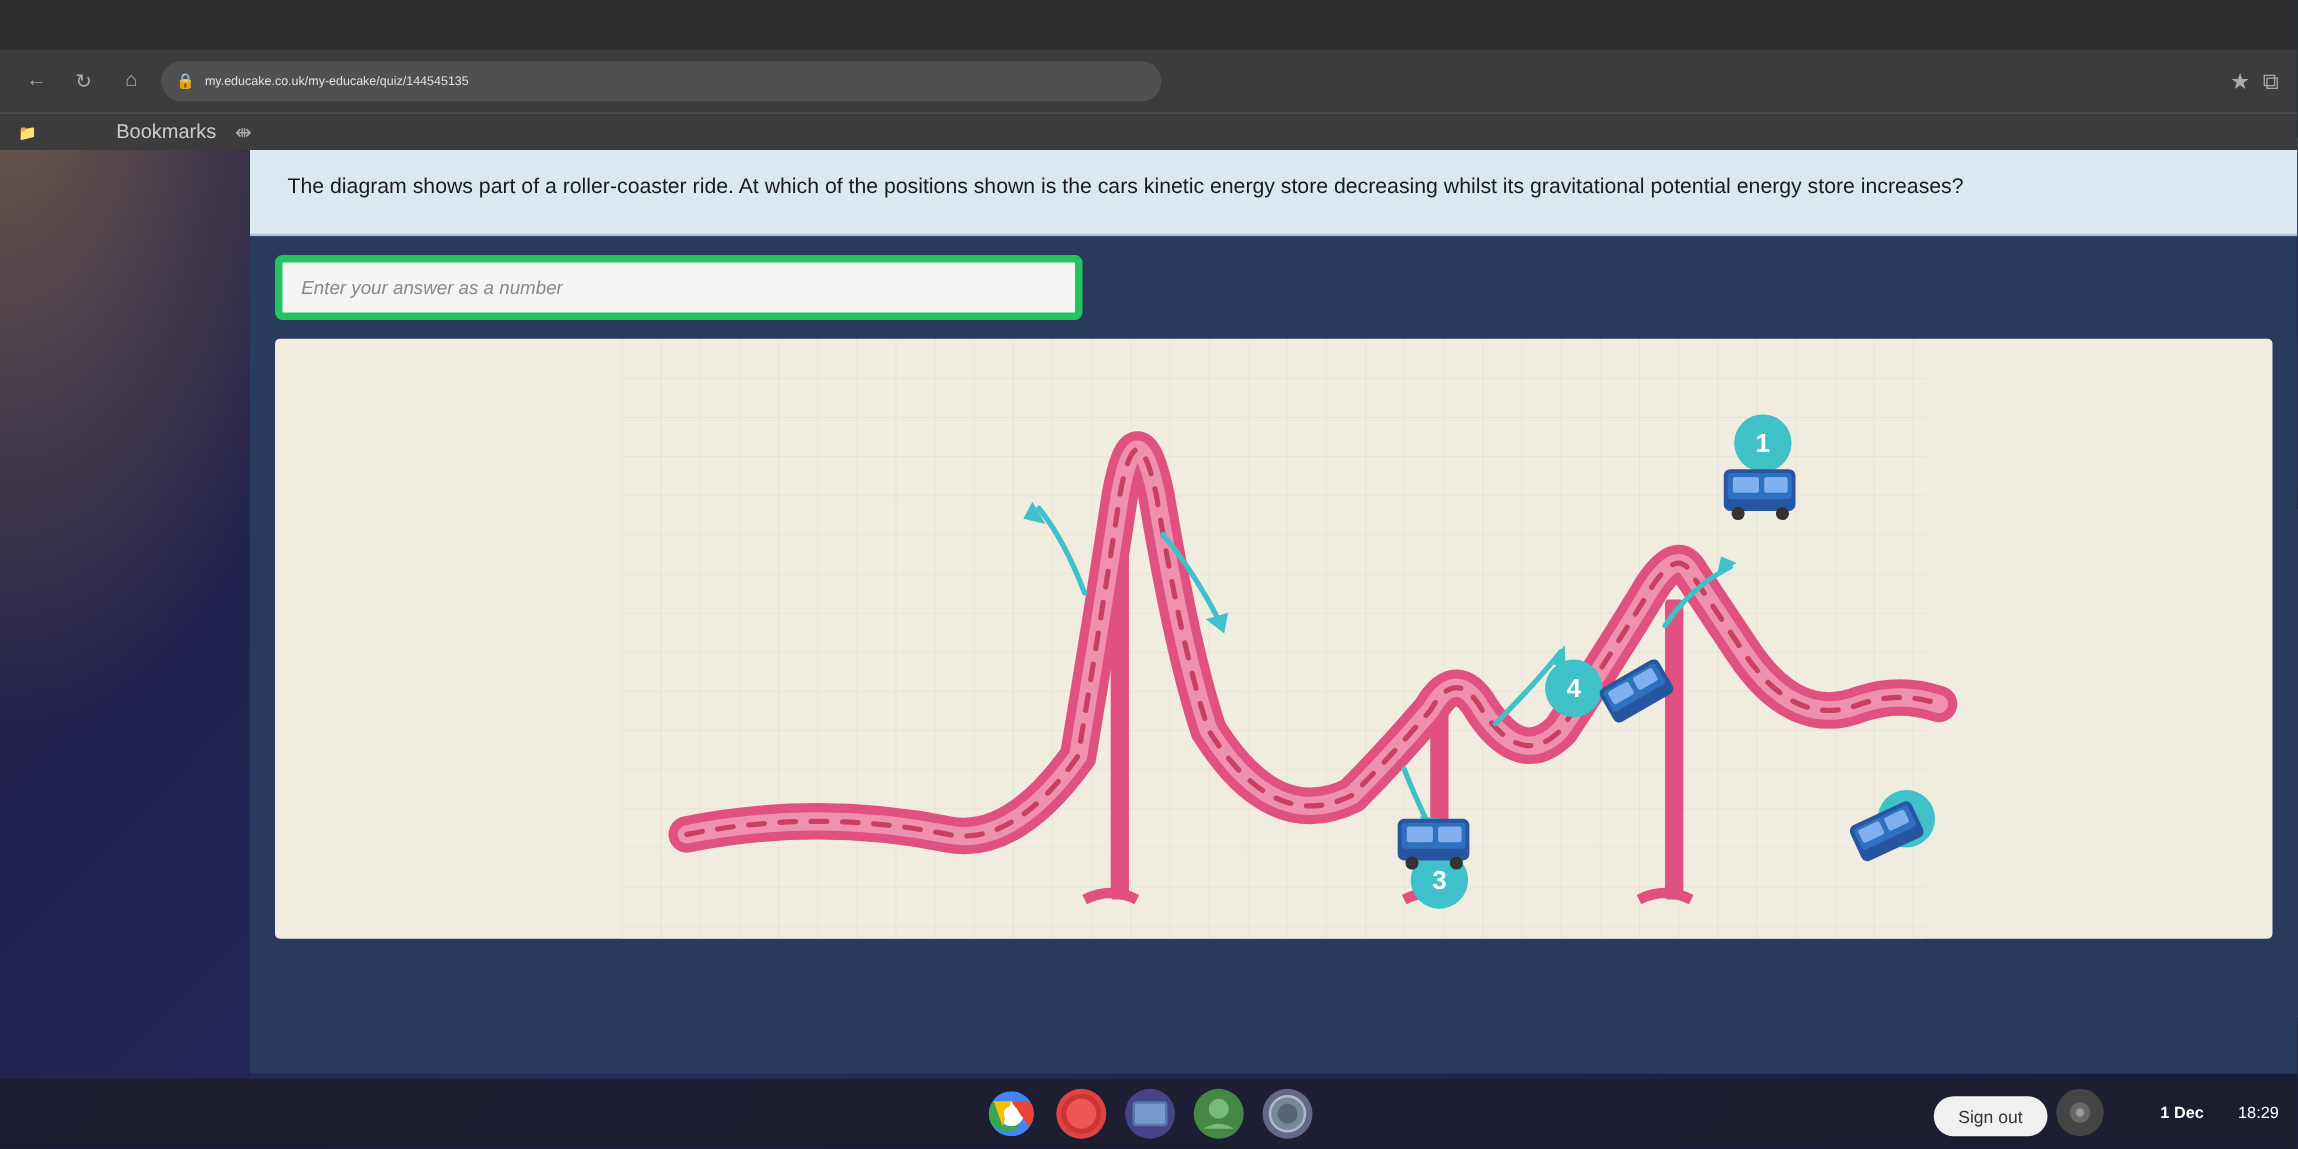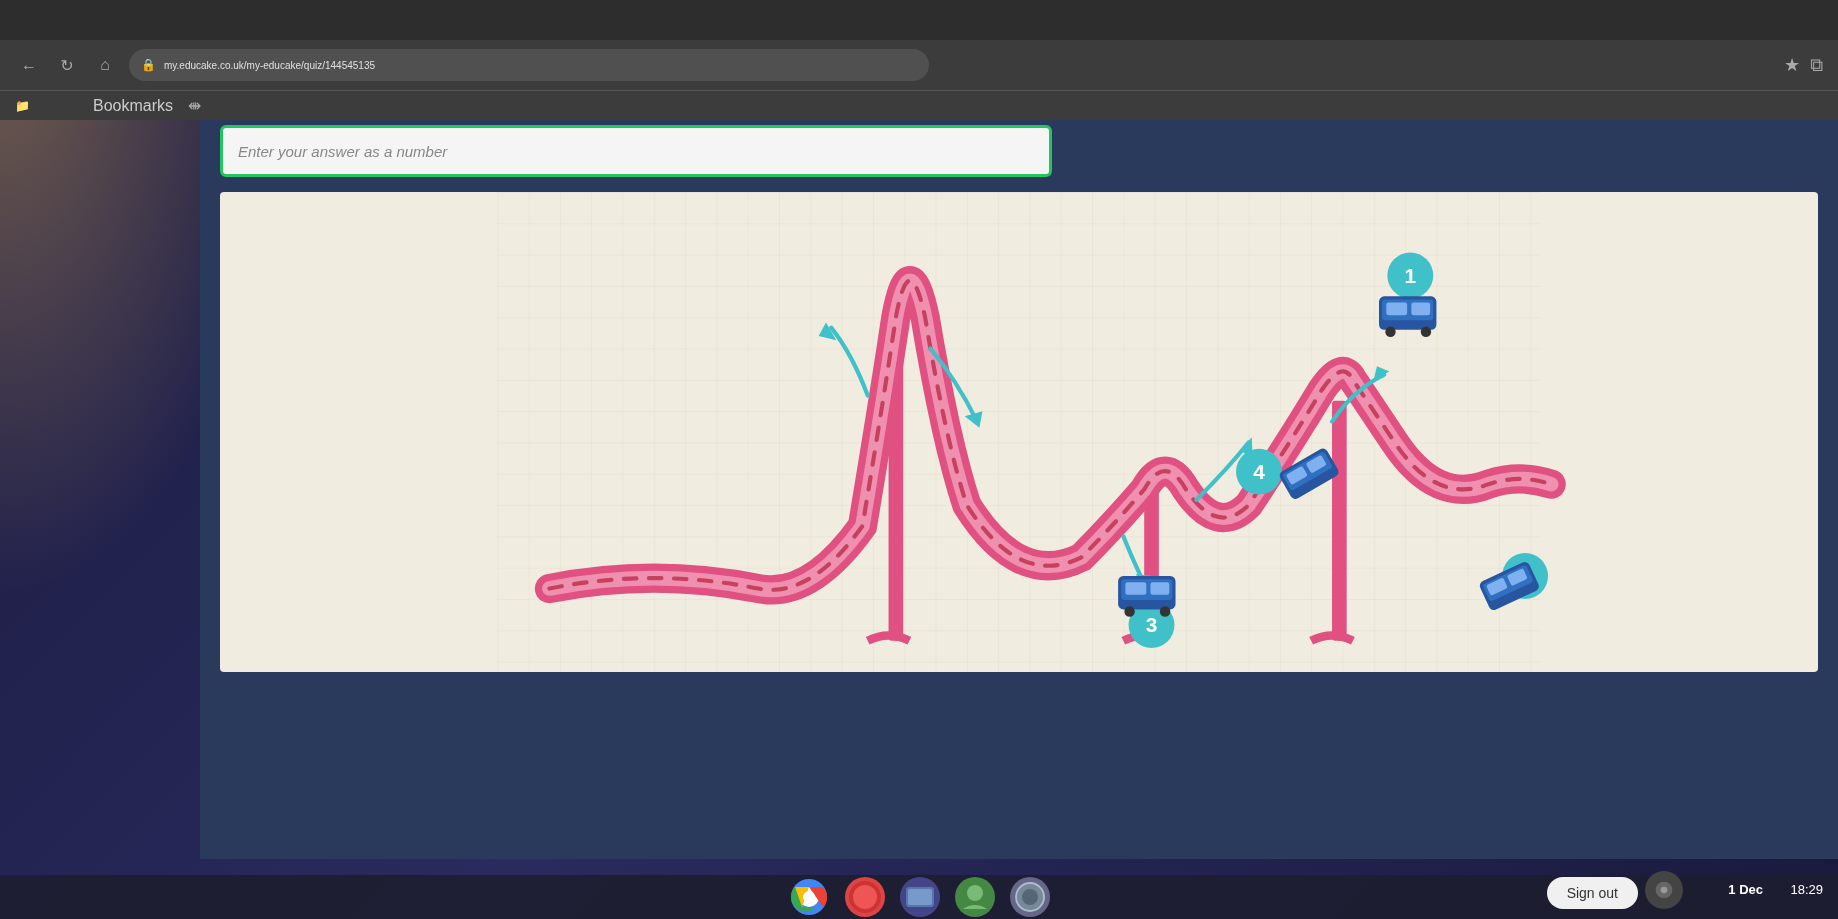--- a/index.html
+++ b/index.html
@@ -134,24 +134,24 @@
       line-height: 1.6;
     }
 
     
     .answer-area {
       padding: 15px 20px;
       background: #2a3a5c;
     }
 
     .answer-input-box {
-      width: 832px;
+      width: 646px;
       height: 52px;
       background: #f5f5f5;
-      border: 3px solid #22c55e;
+      border: 6px solid #22c55e;
       border-radius: 6px;
       display: flex;
       align-items: center;
       padding: 0 15px;
     }
 
     .answer-placeholder {
       color: #888;
       font-size: 15px;
       font-style: italic;
@@ -170,21 +170,21 @@
     
     .diagram-svg {
       width: 100%;
       height: 100%;
     }
 
     
     .taskbar {
       position: absolute;
       bottom: 0; left: 0; right: 0;
-      height: 44px;
+      height: 56px;
       background: rgba(30,30,50,0.95);
       z-index: 20;
       display: flex;
       align-items: center;
       justify-content: center;
       gap: 15px;
     }
 
     .taskbar-icon {
       width: 42px;
@@ -264,20 +264,23 @@
   </div>
   <div class="bookmarks-bar">
     <span style="color:#aaa;font-size:12px;">📁</span>
     <span class="bookmark-item">Bookmarks</span>
     <span style="color:#aaa;font-size:16px;">⇼</span>
   </div>
 </div>
 
 <div class="main-content">
 
+  <div class="question-card">
+    <p class="question-text">The diagram shows part of a roller-coaster ride. At which of the positions shown is the cars kinetic energy store decreasing whilst its gravitational potential energy store increases?</p>
+  </div>
 
   <div class="answer-area">
     <div class="answer-input-box">
       <span class="answer-placeholder">Enter your answer as a number</span>
     </div>
   </div>
 
   <div class="diagram-area">
     
     <svg class="diagram-svg" viewBox="0 0 1000 460" xmlns="http://www.w3.org/2000/svg">

